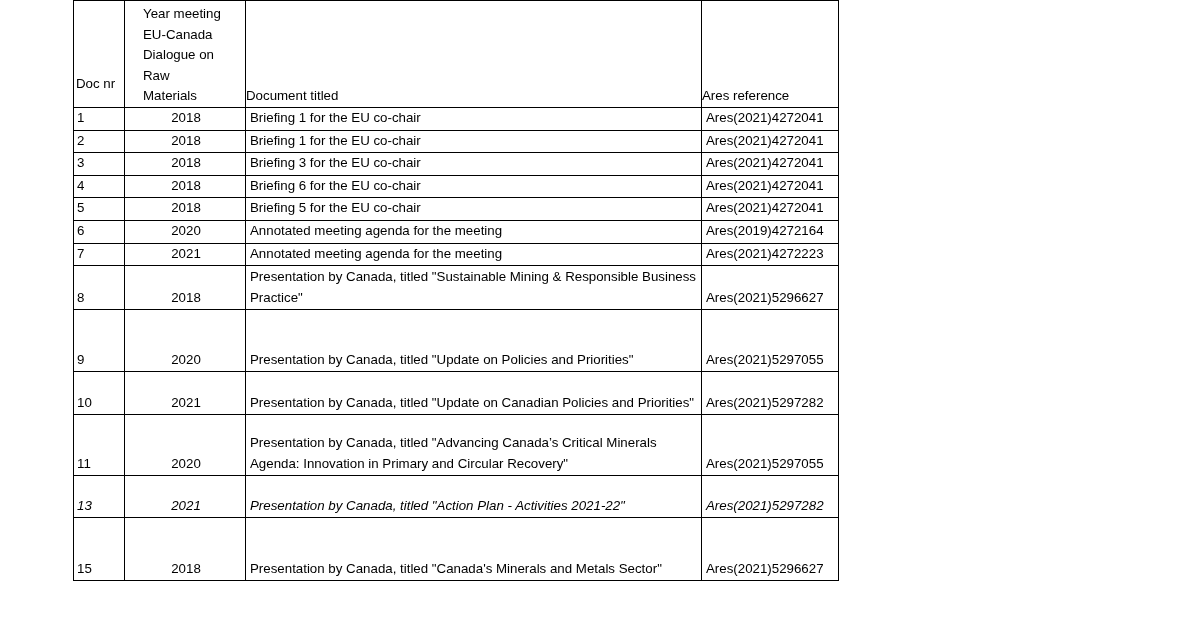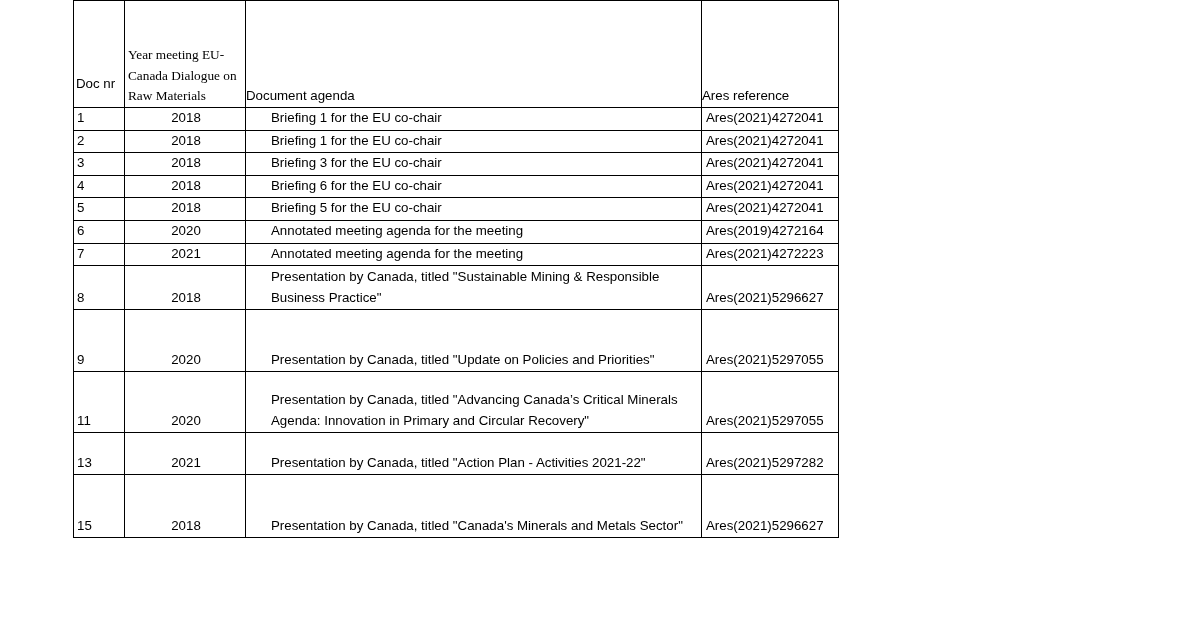--- a/index.html
+++ b/index.html
@@ -50,58 +50,58 @@
   }
   thead th {
     vertical-align: middle;
     text-align: center;
     font-weight: bold;
     height: 82px;
     padding: 0 4px;
     line-height: 20px;
   }
   thead th.th-docnr { padding: 12px 2px; }
-  thead th.th-year  { padding: 0 3px; font-family: Liberation Serif, serif; }
+  thead th.th-year  { padding: 0 18px; }
 
   td .cell {
     display: block;
     padding: 0 2px 1px 3px;
     white-space: pre-line;
   }
   td.td-docnr .cell { padding-left: 3px; }
   td.td-year .cell  { padding-left: 4px; text-align: center; }
-  td.td-title .cell { padding-left: 4px; margin-left: 21px; }
+  td.td-title .cell { padding-left: 4px; }
   td.td-ares .cell  { padding-left: 4px; }
 
   
   tr.r-short td { height: 20px; }
   tr.h43 td { height: 43px; }
   tr.h61 td { height: 61px; }
   tr.h42 td { height: 42px; }
   tr.h60 td { height: 60px; }
-  tr.h41 td { height: 41px; }
+  tr.h41 td { height: 41px; font-style: italic; }
   tr.h62 td { height: 62px; }
 </style>
 </head>
 <body>
 
 <div id="sheet">
 
   <table class="doc-table">
     <colgroup>
       <col class="c-docnr">
         <col class="c-year">
         <col class="c-title">
         <col class="c-ares">
     </colgroup>
     <thead>
       <tr>
         <th class="th-docnr">Doc nr</th>
         <th class="th-year">Year meeting EU-Canada Dialogue on Raw Materials</th>
-        <th class="th-title">Document agenda</th>
+        <th class="th-title">Document titled</th>
         <th class="th-ares">Ares reference</th>
       </tr>
     </thead>
     <tbody id="tbody">
         <tr class="r-short">
           <td class="td-docnr">
             <span class="cell">1</span>
           </td>
           <td class="td-year">
             <span class="cell">2018</span>
@@ -218,20 +218,34 @@
           <td class="td-year">
             <span class="cell">2020</span>
           </td>
           <td class="td-title">
             <span class="cell">Presentation by Canada, titled "Update on Policies and Priorities"</span>
           </td>
           <td class="td-ares">
             <span class="cell">Ares(2021)5297055</span>
           </td>
         </tr>
+        <tr class="h42">
+          <td class="td-docnr">
+            <span class="cell">10</span>
+          </td>
+          <td class="td-year">
+            <span class="cell">2021</span>
+          </td>
+          <td class="td-title">
+            <span class="cell">Presentation by Canada, titled "Update on Canadian Policies and Priorities"</span>
+          </td>
+          <td class="td-ares">
+            <span class="cell">Ares(2021)5297282</span>
+          </td>
+        </tr>
         <tr class="h60">
           <td class="td-docnr">
             <span class="cell">11</span>
           </td>
           <td class="td-year">
             <span class="cell">2020</span>
           </td>
           <td class="td-title">
             <span class="cell">Presentation by Canada, titled "Advancing Canada’s Critical Minerals Agenda: Innovation in Primary and Circular Recovery"</span>
           </td>

